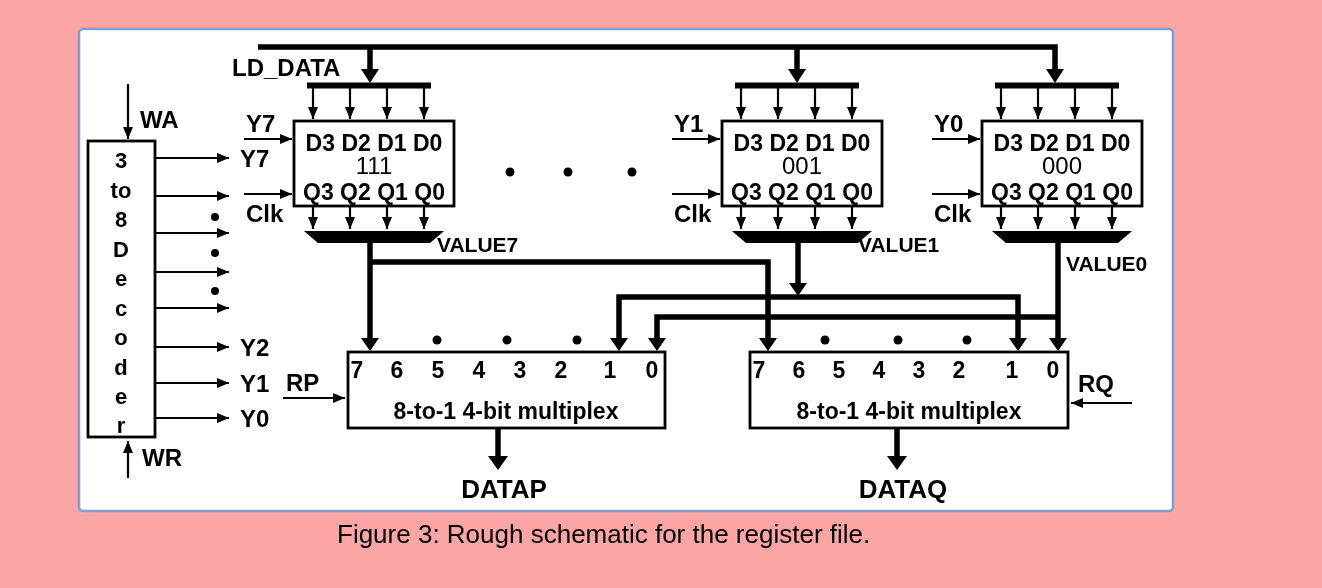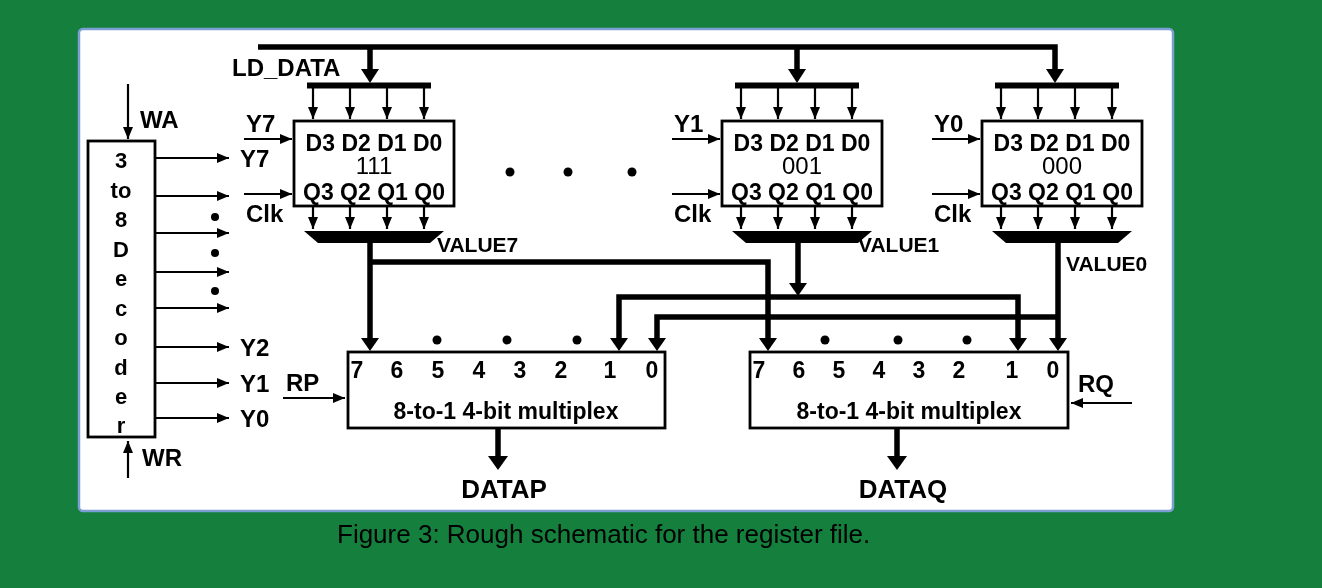--- a/index.html
+++ b/index.html
@@ -1,16 +1,16 @@
 <!DOCTYPE html>
 <html><head>
 <meta charset="utf-8">
 <style>
   html,body{margin:0;padding:0;background:#ffffff;}
-  .stage{position:relative;width:1322px;height:588px;background:#15803d;overflow:hidden;}
+  .stage{position:relative;width:1322px;height:588px;background:#fca5a5;overflow:hidden;}
   svg text{font-family:"Liberation Sans","DejaVu Sans",sans-serif;fill:#000;}
   .lbl{font-size:24px;font-weight:bold;}
   .lbl-sm{font-size:21px;font-weight:bold;}
   .reg-row{font-size:23px;font-weight:bold;text-anchor:middle;}
   .reg-val{font-size:24px;font-weight:normal;text-anchor:middle;}
   .digit{font-size:23px;font-weight:bold;text-anchor:middle;}
   .mux-lbl{font-size:23px;font-weight:bold;text-anchor:middle;}
   .big{font-size:26px;font-weight:bold;text-anchor:middle;}
   .dec{font-size:22px;font-weight:bold;text-anchor:middle;}
   .cap{font-size:26px;font-weight:normal;}

